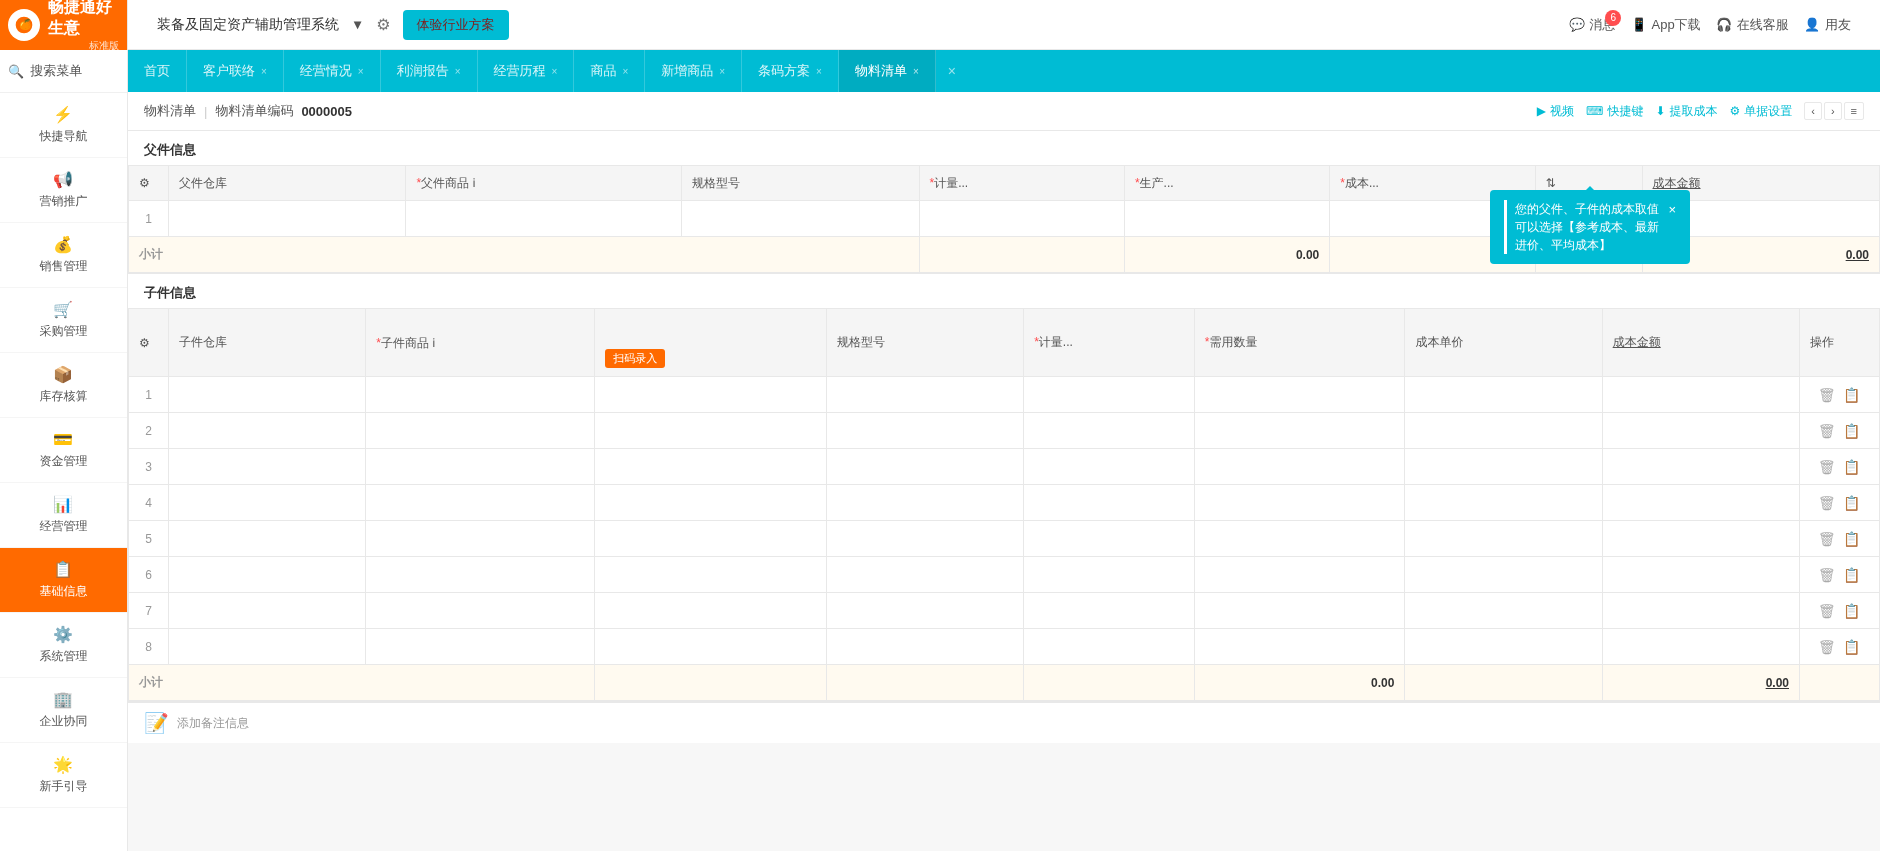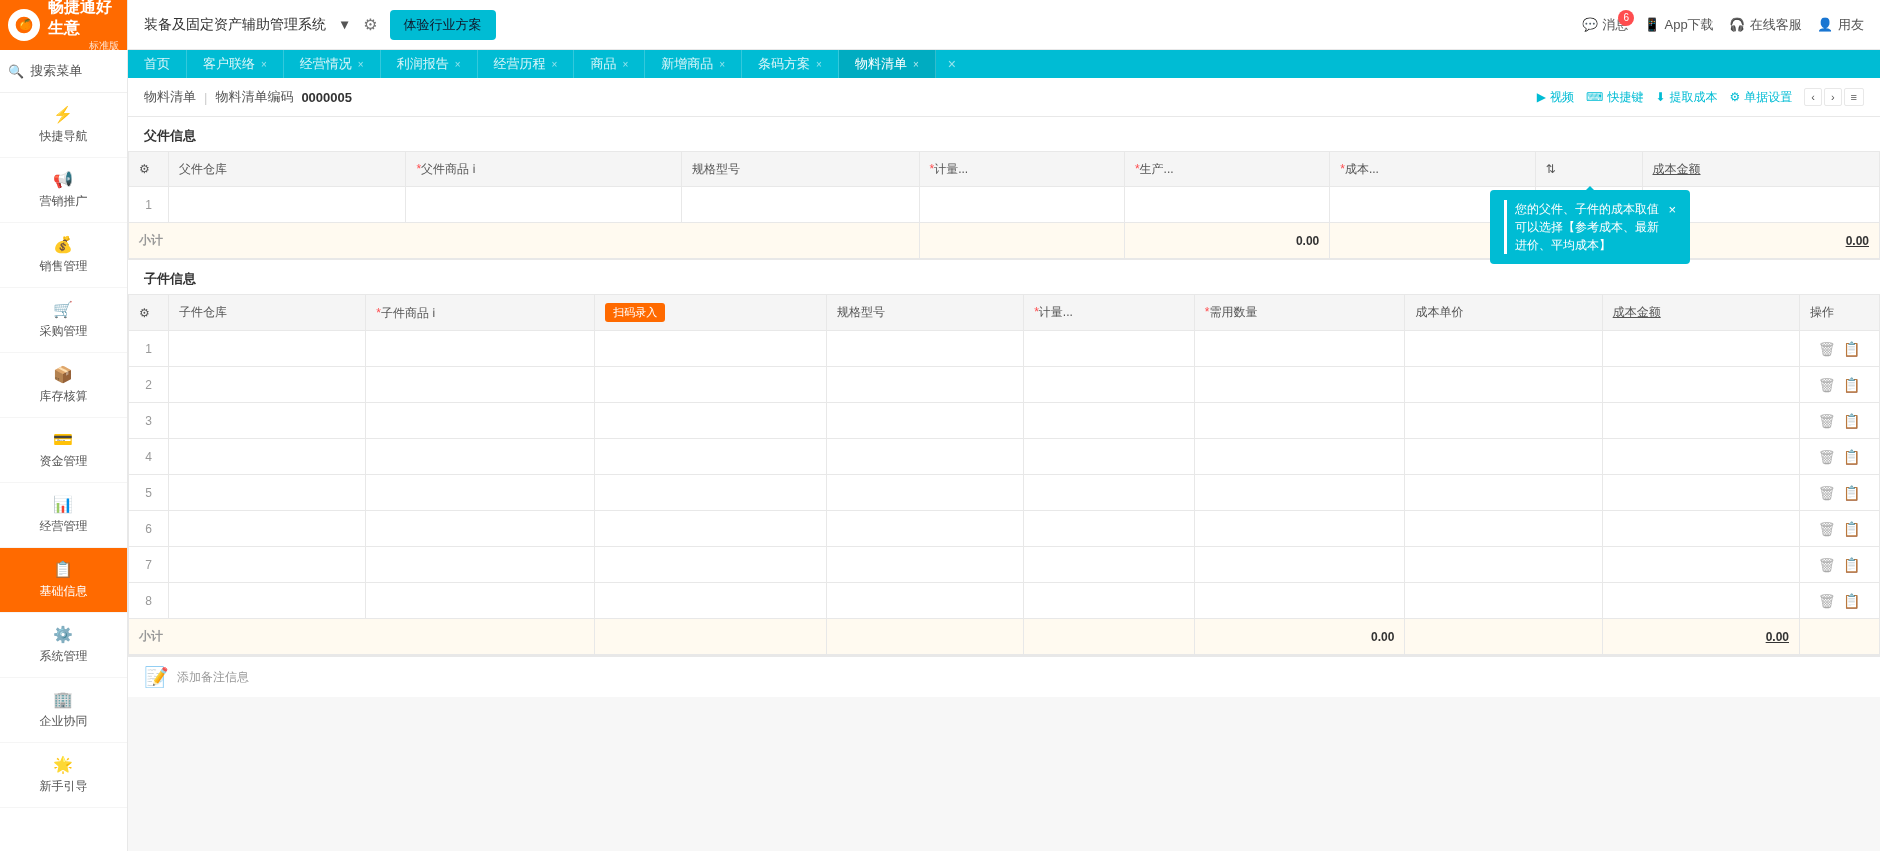--- a/index.html
+++ b/index.html
@@ -77,21 +77,21 @@
       flex-direction: column;
       overflow: hidden;
     }
 
     
     .topbar {
       background: #fff;
       display: flex;
       align-items: center;
       justify-content: space-between;
-      padding: 0 16px;
+      padding: 0 29px;
       height: 50px;
       border-bottom: 1px solid #e8e8e8;
       flex-shrink: 0;
     }
     .topbar-left {
       display: flex;
       align-items: center;
       gap: 12px;
     }
     .topbar-title { font-size: 14px; color: #333; }
@@ -103,21 +103,21 @@
     }
     .topbar-settings {
       background: none;
       border: none;
       cursor: pointer;
       color: #777;
       font-size: 16px;
     }
     .trial-btn {
       background: #00bcd4;
-      color: #0f172a;
+      color: #7f1d1d;
       border: none;
       border-radius: 4px;
       padding: 6px 14px;
       cursor: pointer;
       font-size: 13px;
     }
     .topbar-right {
       display: flex;
       align-items: center;
       gap: 16px;
@@ -144,21 +144,21 @@
       position: absolute;
       top: -6px;
       right: -6px;
     }
 
     
     .nav-tabs {
       background: #00bcd4;
       display: flex;
       align-items: center;
-      height: 28px;
+      height: 42px;
       flex-shrink: 0;
       overflow-x: auto;
     }
     .nav-tab {
       padding: 0 16px;
       height: 100%;
       display: flex;
       align-items: center;
       gap: 4px;
       color: rgba(255,255,255,0.85);
@@ -279,20 +279,21 @@
       margin-top: 44px;
     }
     .scan-btn {
       background: #ff6a00;
       color: white;
       border: none;
       border-radius: 3px;
       padding: 2px 8px;
       font-size: 11px;
       cursor: pointer;
+      margin-top: 32px;
     }
 
     
     .tooltip-box {
       position: absolute;
       top: 140px;
       right: 180px;
       background: #00bcd4;
       color: white;
       border-radius: 4px;

